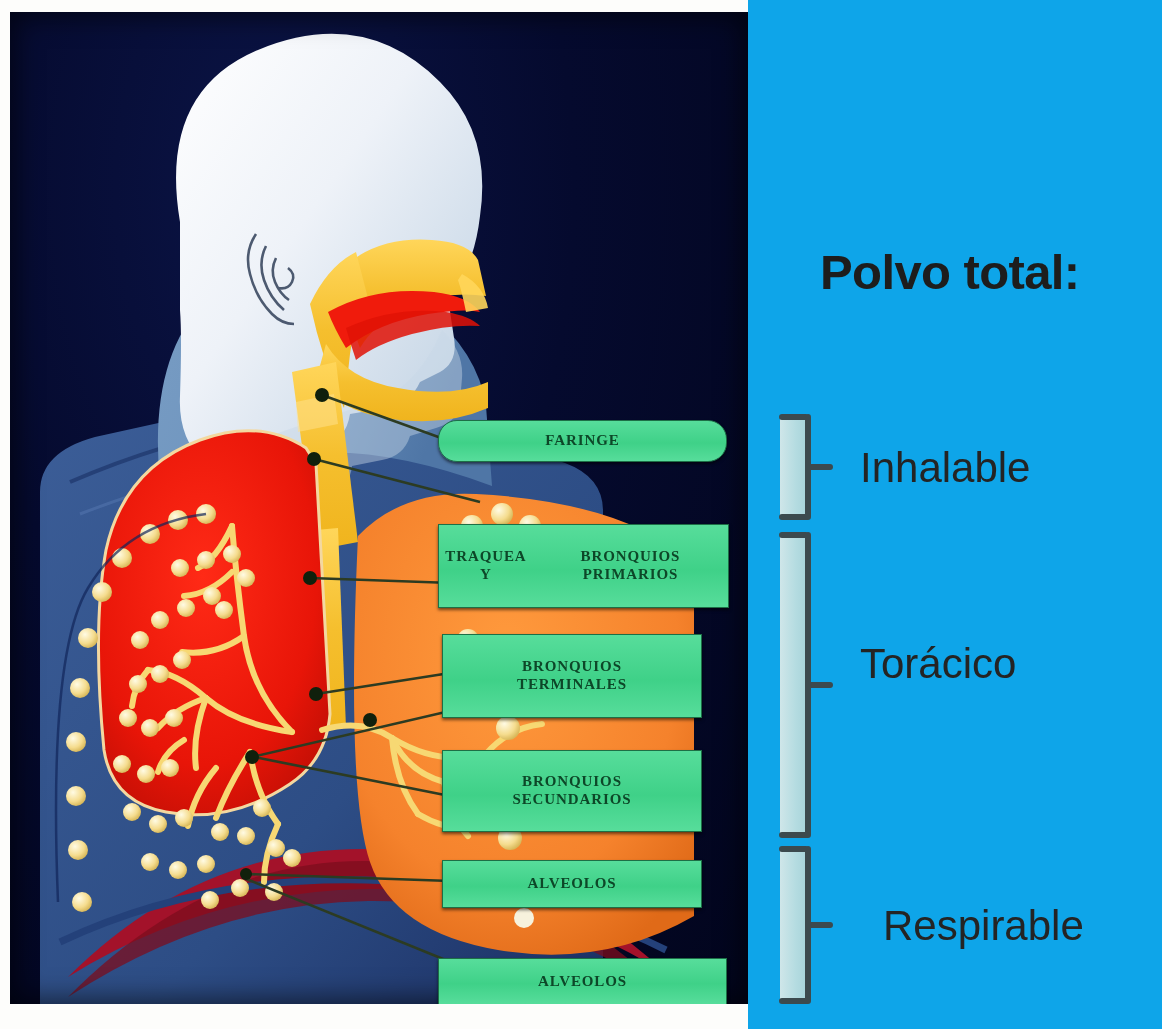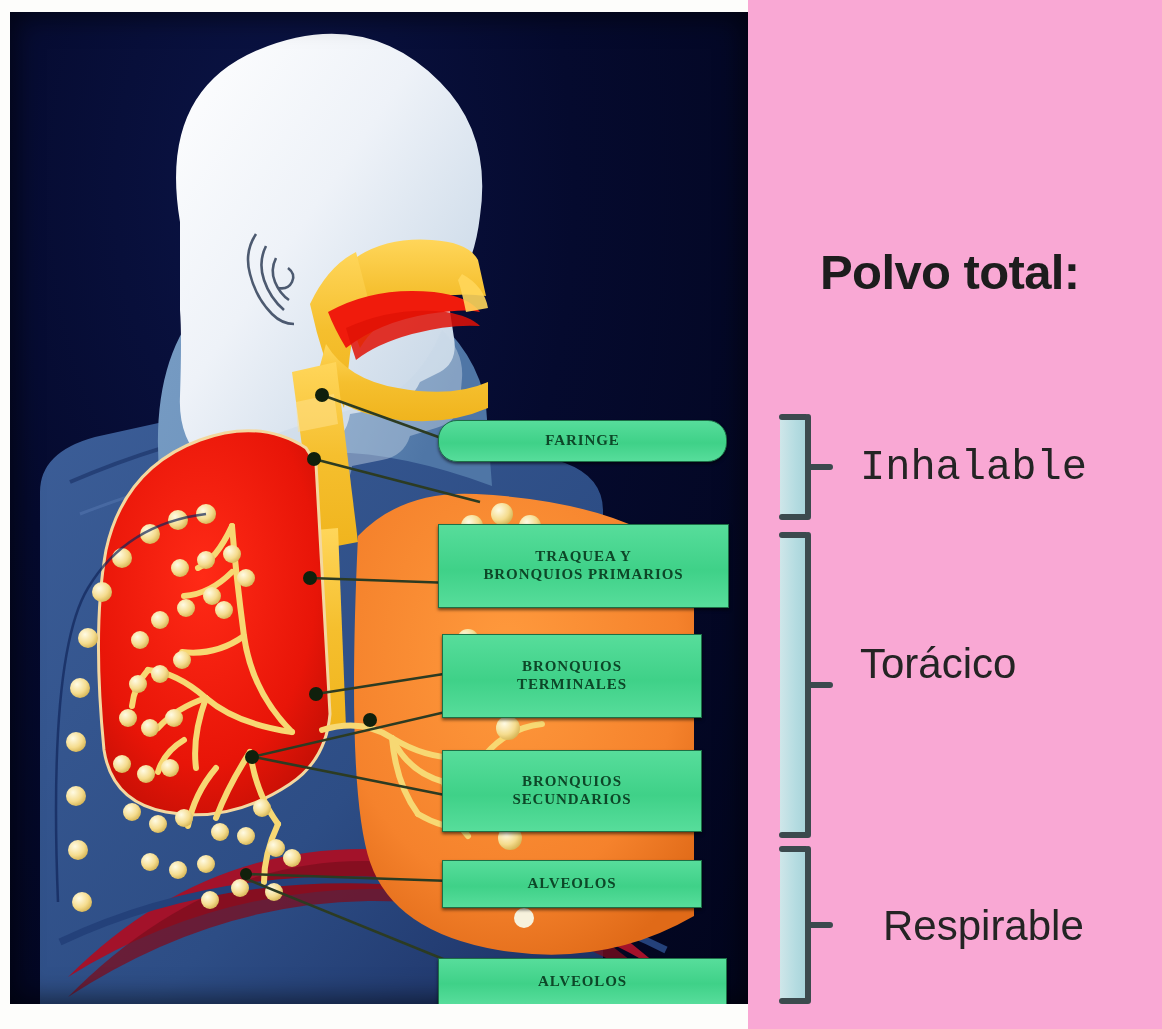--- a/index.html
+++ b/index.html
@@ -36,21 +36,21 @@
     color:#0d4728;
     font-family:"Liberation Serif", serif;
     font-weight:bold;
     letter-spacing:.9px;
     line-height:1.18;
     z-index:6;
   }
   .gbox span{display:block;}
 
   
-  #right{position:absolute;left:748px;top:0;width:414px;height:1029px;background:#f9a8d4;}
+  #right{position:absolute;left:748px;top:0;width:414px;height:1029px;background:#0ea5e9;}
   #polvo{
     position:absolute;left:72px;top:244px;
     font-size:49px;font-weight:bold;color:#1d1d1d;
     letter-spacing:-.6px;white-space:nowrap;
   }
   .braceLbl{
     position:absolute;font-size:42px;color:#242424;white-space:nowrap;
   }
 </style>
 </head>
@@ -281,21 +281,21 @@
         <circle cx="360" cy="708" r="7"></circle>
         <circle cx="236" cy="862" r="6"></circle>
       </g>
     </svg>
 
     <div class="gbox" style="left:428px;top:408px;width:287px;height:40px;font-size:15px;border-radius:19px;">
       <span>FARINGE</span>
     </div>
 
 
-    <div class="gbox" style="left:428px;top:512px;width:289px;height:82px;font-size:15px;flex-direction:column;">
+    <div class="gbox" style="left:428px;top:512px;width:289px;height:82px;font-size:15px;flex-direction:row;">
       <span>TRAQUEA Y</span>
       <span>BRONQUIOS PRIMARIOS</span>
     </div>
 
     <div class="gbox" style="left:432px;top:622px;width:258px;height:82px;font-size:15px;flex-direction:column;">
       <span>BRONQUIOS</span>
       <span>TERMINALES</span>
     </div>
 
     <div class="gbox" style="left:432px;top:738px;width:258px;height:80px;font-size:15px;flex-direction:column;">
@@ -335,21 +335,21 @@
         <rect x="8" y="130" width="28" height="300" fill="url(#brFill)"></rect>
         <path d="M34 130 L10 130 M36 130 L36 430 M34 430 L10 430 M36 280 L58 280" fill="none" stroke="#3c4a4e" stroke-width="6" stroke-linecap="round" stroke-linejoin="round"></path>
       </g>
 
       <g>
         <rect x="8" y="444" width="28" height="152" fill="url(#brFill)"></rect>
         <path d="M34 444 L10 444 M36 444 L36 596 M34 596 L10 596 M36 520 L58 520" fill="none" stroke="#3c4a4e" stroke-width="6" stroke-linecap="round" stroke-linejoin="round"></path>
       </g>
     </svg>
 
-    <div class="braceLbl" style="left:112px;top:444px;font-family:Liberation Mono, monospace;">Inhalable</div>
+    <div class="braceLbl" style="left:112px;top:444px;">Inhalable</div>
 
     <div class="braceLbl" style="left:112px;top:640px;">Torácico</div>
 
     <div class="braceLbl" style="left:112px;top:902px;margin-left:23px;">Respirable</div>
 
   </div>
 
 </div>
 
 </body></html>

